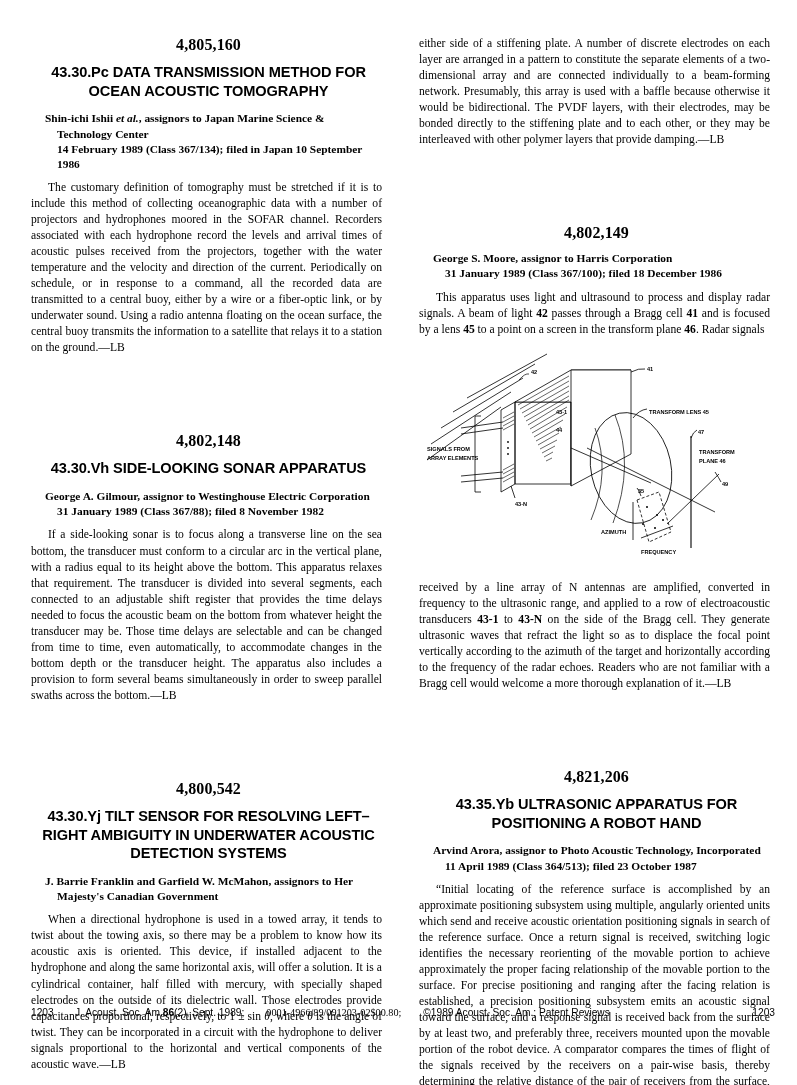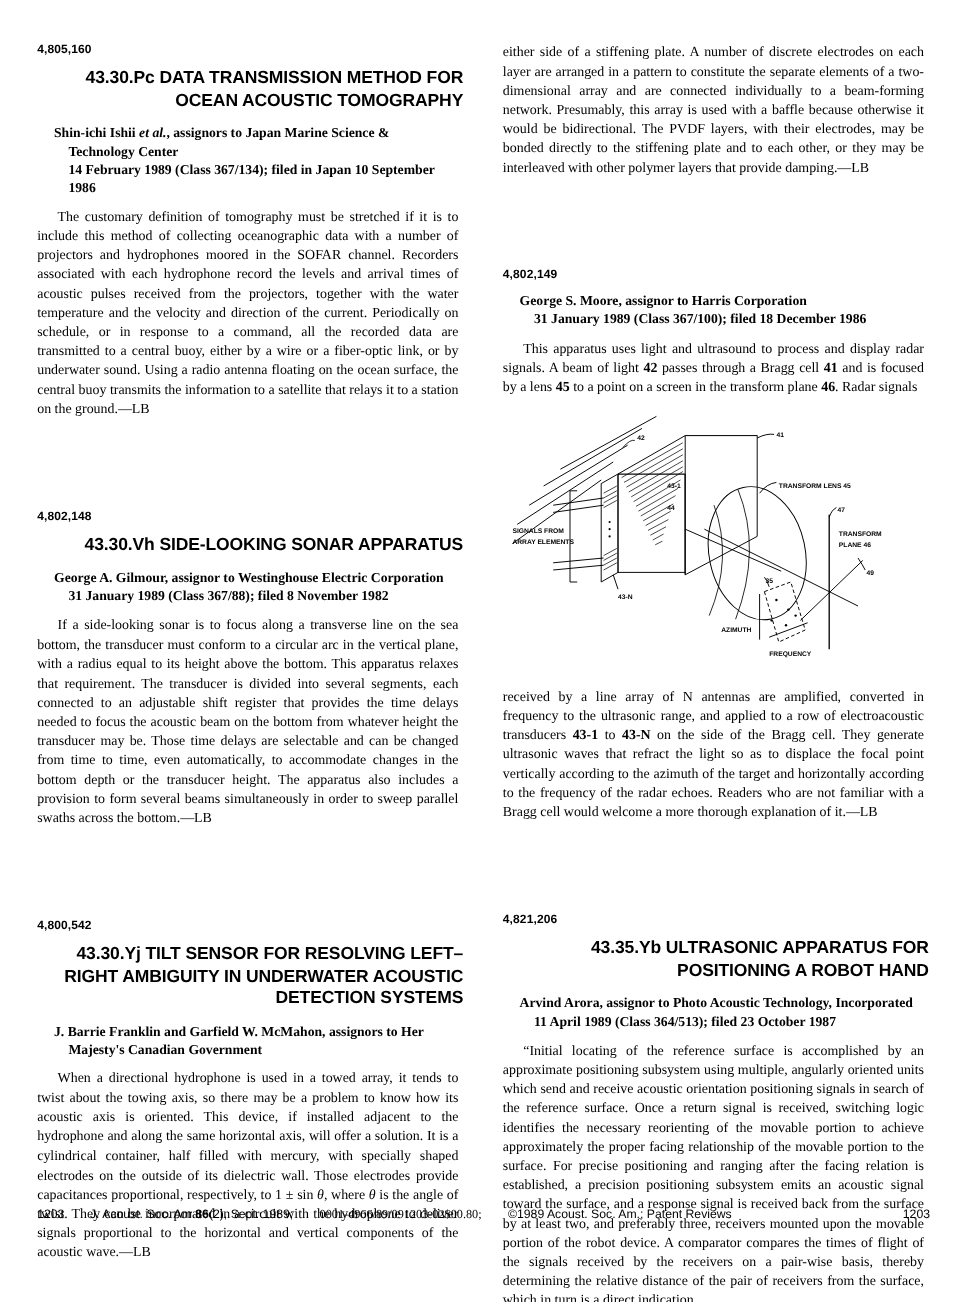--- a/index.html
+++ b/index.html
@@ -31,34 +31,35 @@
   }
   .col {
     width: 355px;
   }
 
   
   .article {
     margin-bottom: 0;
   }
   .patent-number {
-    font-family: Liberation Sans, sans-serif;
+    text-align: center;
+    font-family: Liberation Serif, serif;
     font-weight: bold;
-    font-size: 10px;
+    font-size: 16px;
     letter-spacing: 0.1px;
     margin: 0 0 9px 0;
   }
   .article-title {
     font-family: "Liberation Sans", sans-serif;
     font-weight: bold;
     font-size: 14.6px;
     line-height: 1.28;
     letter-spacing: -0.1px;
     margin: 0 0 11px 0;
-    text-align: right;
+    text-align: center;
   }
   .byline {
     font-family: Liberation Serif, serif;
     font-weight: bold;
     font-size: 11.4px;
     line-height: 1.33;
     margin: 0 0 0 26px;
     text-indent: -12px;
     padding-right: 4px;
   }

